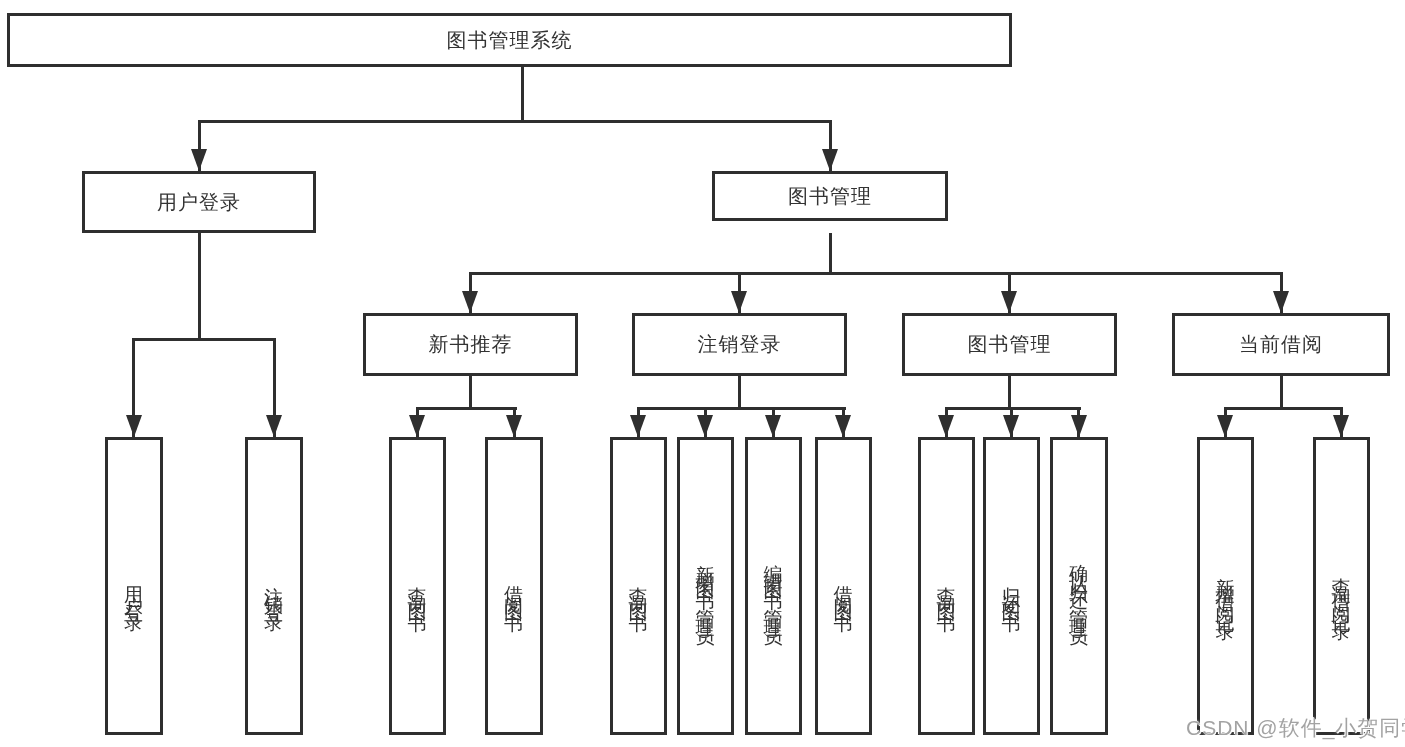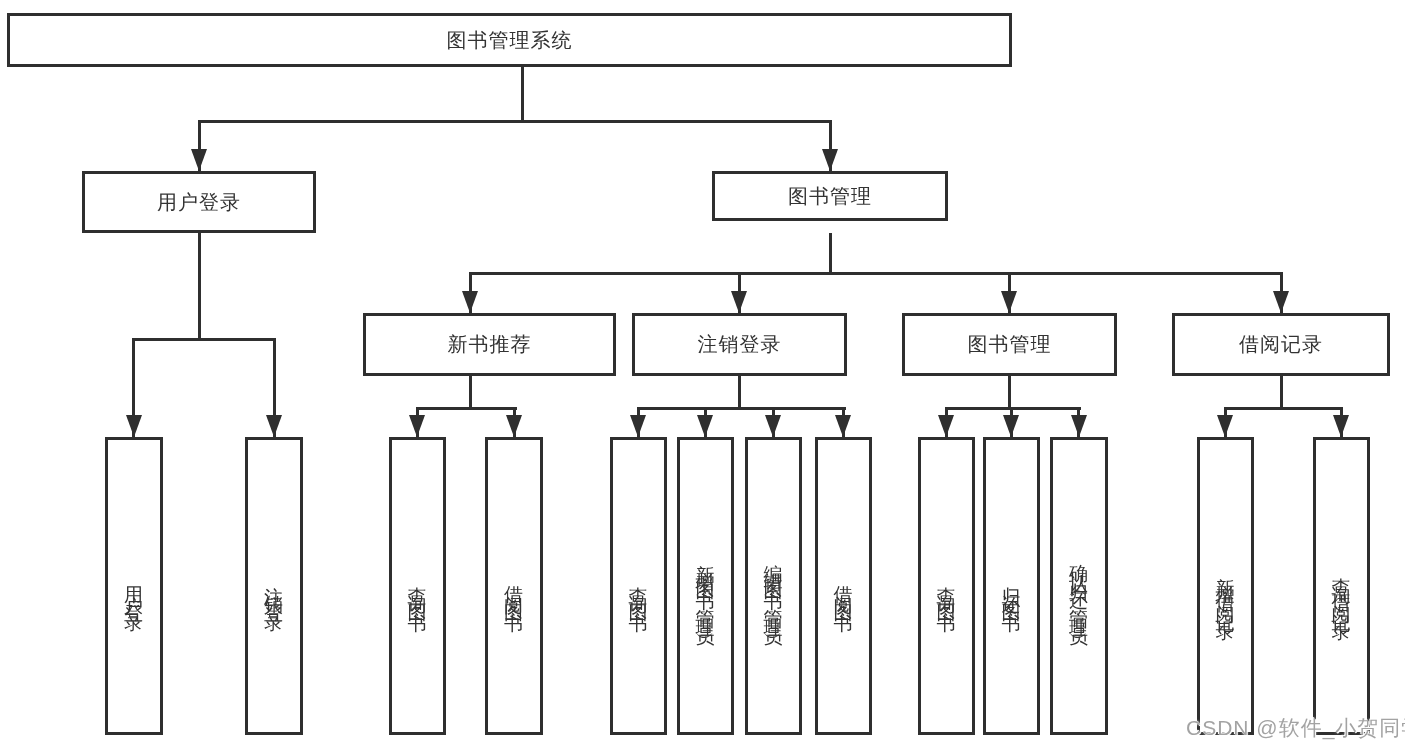--- a/index.html
+++ b/index.html
@@ -79,24 +79,24 @@
   <div class="hline" style="left:469px;top:272px;width:814px"></div>
   <div class="vline" style="left:469px;top:272px;height:41px"></div>
   <div class="vline" style="left:738px;top:272px;height:41px"></div>
   <div class="vline" style="left:1008px;top:272px;height:41px"></div>
   <div class="vline" style="left:1280px;top:272px;height:41px"></div>
   <div class="arrow" style="left:462px;top:291px"></div>
   <div class="arrow" style="left:731px;top:291px"></div>
   <div class="arrow" style="left:1001px;top:291px"></div>
   <div class="arrow" style="left:1273px;top:291px"></div>
 
-  <div class="node" style="left:363px;top:313px;width:253px;height:63px">新书推荐</div>
+  <div class="node" style="left:363px;top:313px;width:215px;height:63px">新书推荐</div>
   <div class="node" style="left:632px;top:313px;width:215px;height:63px">注销登录</div>
   <div class="node" style="left:902px;top:313px;width:215px;height:63px">图书管理</div>
-  <div class="node" style="left:1172px;top:313px;width:218px;height:63px">借阅记录</div>
+  <div class="node" style="left:1172px;top:313px;width:218px;height:63px">当前借阅</div>
 
   <div class="vline" style="left:469px;top:376px;height:31px"></div>
   <div class="hline" style="left:416px;top:407px;width:101px"></div>
   <div class="vline" style="left:416px;top:407px;height:30px"></div>
   <div class="vline" style="left:513px;top:407px;height:30px"></div>
   <div class="arrow" style="left:409px;top:415px"></div>
   <div class="arrow" style="left:506px;top:415px"></div>
 
   <div class="vline" style="left:738px;top:376px;height:31px"></div>
   <div class="hline" style="left:637px;top:407px;width:209px"></div>

